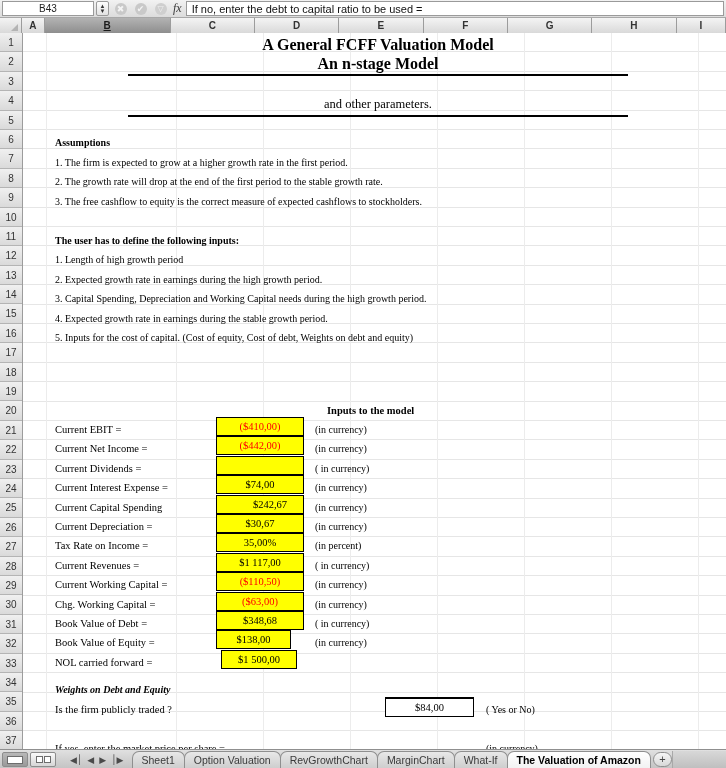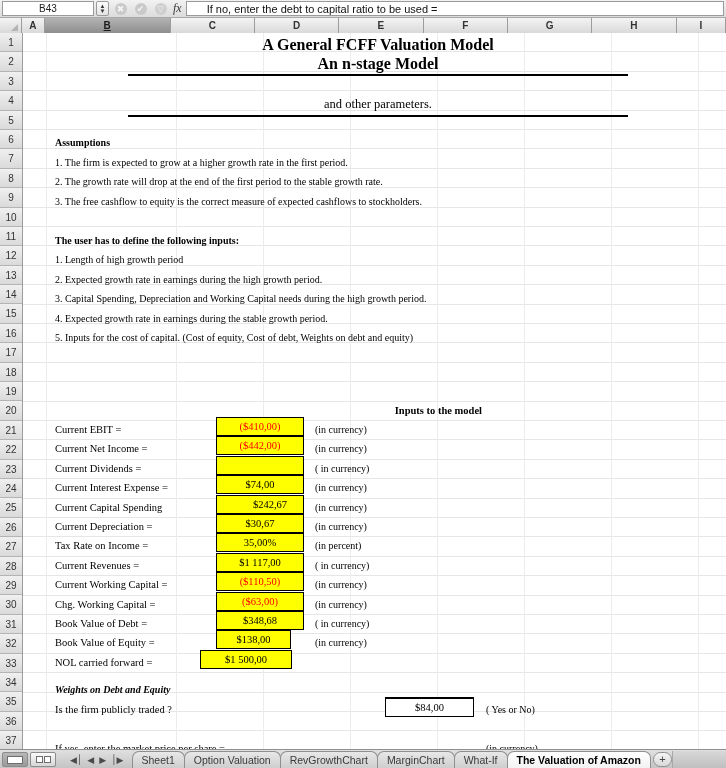--- a/index.html
+++ b/index.html
@@ -41,21 +41,21 @@
     font-family: "DejaVu Sans", sans-serif;
   }
   .circ.light { background: #cfcfcf; color: #efefef; font-size: 8px; }
   .fx {
     font-family: "Liberation Serif", serif; font-style: italic;
     font-size: 12px; color: #3a3a3a; margin-left: 4px; margin-right: 4px;
   }
   .formula-input {
     flex: 1; height: 15px; margin-right: 2px;
     background: #ffffff; border: 1px solid #9a9a9a; border-left: 1px solid #9a9a9a;
-    font-size: 11px; line-height: 14px; padding-left: 20px; color: #111;
+    font-size: 11px; line-height: 14px; padding-left: 5px; color: #111;
     font-family: "Liberation Sans", sans-serif;
     white-space: nowrap; overflow: hidden;
   }
 
   
   .col-header-row {
     position: absolute; top: 18px; left: 0; width: 726px; height: 15px;
     display: flex; border-bottom: 1px solid #9c9c9c;
   }
   .corner-box {
@@ -121,21 +121,21 @@
     font-family: "Liberation Serif", serif;
     font-size: 12.5px; text-align: center; color: #000;
   }
   .rule { position: absolute; background: #000; height: 2px; }
 
   .sec-head { font-weight: bold; font-size: 10px; }
   .sec-head-ital { font-weight: bold; font-style: italic; font-size: 10px; }
   .bullet { font-size: 10px; }
 
   .inputs-title {
-    font-weight: bold; font-size: 10.5px; text-align: right;
+    font-weight: bold; font-size: 10.5px; text-align: left;
   }
   .yellow-cell {
     position: absolute;
     background: #ffff00;
     border: 1px solid #000;
     font-family: "Liberation Serif", serif;
     font-size: 10.5px;
     text-align: center;
     line-height: 17px;
     color: #000;
@@ -346,21 +346,21 @@
         <div class="cell" style="left: 32px; top: 561.6px;">Chg. Working Capital =</div>
         <div class="yellow-cell neg" style="left: 193px; top: 558.6px; width: 88px; height: 19px;">($63,00)</div>
         <div class="cell unit" style="left: 292px; top: 561.6px;">(in currency)</div>
         <div class="cell" style="left: 32px; top: 581px; text-align: center;">Book Value of Debt =</div>
         <div class="yellow-cell" style="left: 193px; top: 578px; width: 88px; height: 19px;">$348,68</div>
         <div class="cell unit" style="left: 292px; top: 581px;">( in currency)</div>
         <div class="cell" style="left: 32px; top: 600.4px;">Book Value of Equity =</div>
         <div class="yellow-cell" style="left: 193px; top: 597.4px; width: 75px; height: 19px;">$138,00</div>
         <div class="cell unit" style="left: 292px; top: 600.4px;">(in currency)</div>
         <div class="cell" style="left: 32px; top: 619.8px;">NOL carried forward =</div>
-        <div class="yellow-cell" style="left: 177px; top: 616.8px; width: 92px; height: 19px;">$1 500,00</div>
+        <div class="yellow-cell" style="left: 198px; top: 616.8px; width: 76px; height: 19px;">$1 500,00</div>
       </div>
 
     <div class="cell sec-head-ital" style="left:32px; top:647px;">Weights on Debt and Equity</div>
     <div class="cell" style="left:32px; top:667px;">Is the firm publicly traded ?</div>
     <div class="yellow-cell" style="left:362px; top:664px; width:89px; height:19px;">Yes</div>
     <div class="cell unit" style="left:463px; top:667px;">( Yes or No)</div>
 
     <div class="cell" style="left:32px; top:706px;">If yes, enter the market price per share =</div>
     <div class="white-cell" style="left:362px; top:665px; width:89px; height:19px;">$84,00</div>
     <div class="cell unit" style="left:463px; top:706px;">(in currency)</div>

